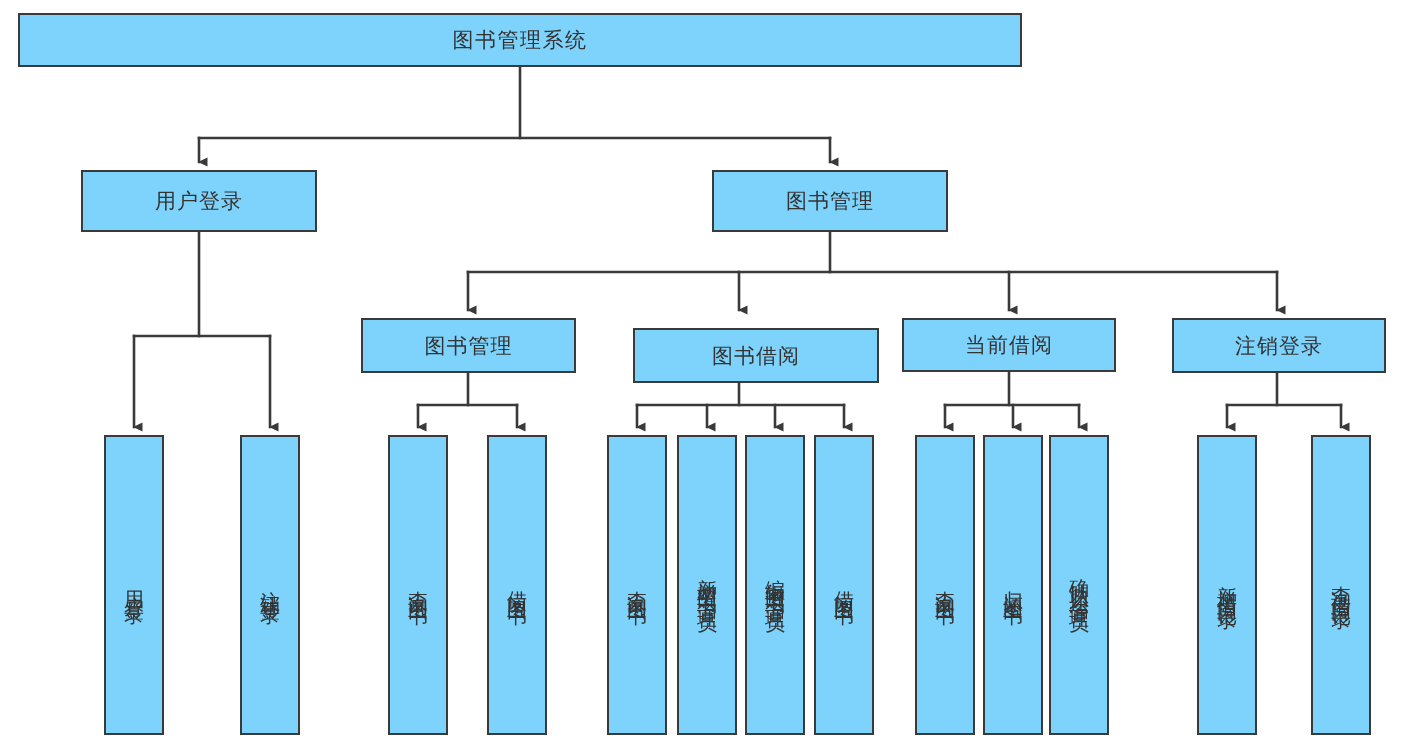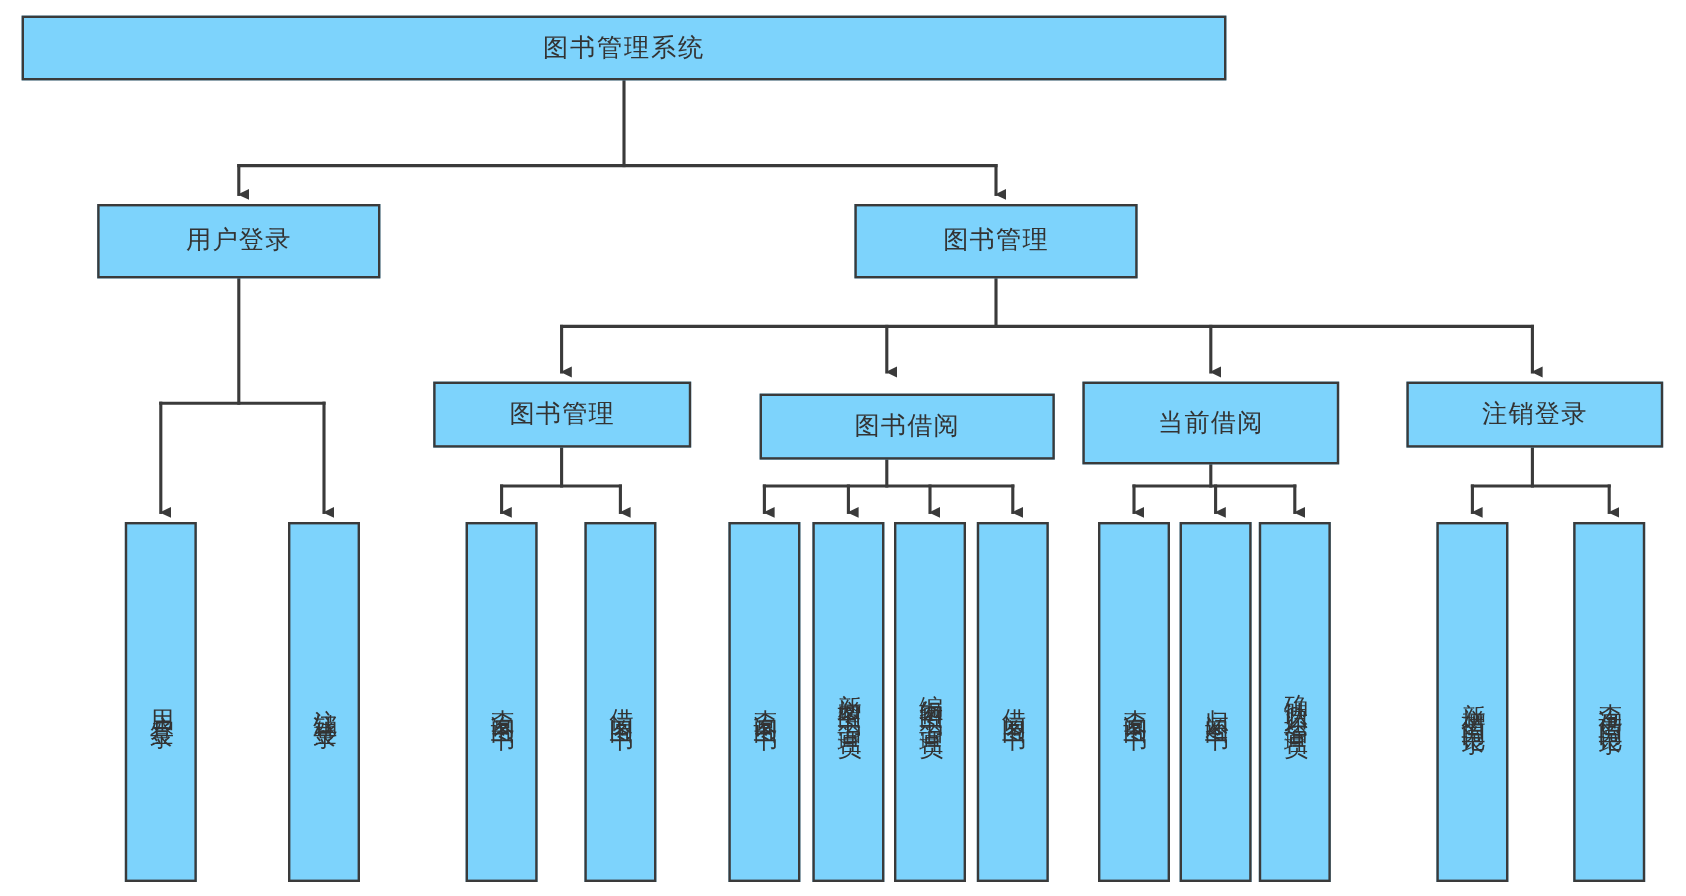--- a/index.html
+++ b/index.html
@@ -118,21 +118,21 @@
   <div class="node root" style="left:18px; top:13px; width:1004px; height:54px;">图书管理系统</div>
 
   <div class="node h" style="left:81px; top:170px; width:236px; height:62px;">用户登录</div>
 
   <div class="node h" style="left:712px; top:170px; width:236px; height:62px;">图书管理</div>
 
   <div class="node h" style="left:361px; top:318px; width:215px; height:55px;">图书管理</div>
 
   <div class="node h" style="left:633px; top:328px; width:246px; height:55px;">图书借阅</div>
 
-  <div class="node h" style="left:902px; top:318px; width:214px; height:69px;">当前借阅</div>
+  <div class="node h" style="left:902px; top:318px; width:214px; height:54px;">当前借阅</div>
 
   <div class="node h" style="left:1172px; top:318px; width:214px; height:55px;">注销登录</div>
 
   <div class="node v" style="left:104px; top:435px; width:60px; height:300px;">用户登录</div>
 
   <div class="node v" style="left:240px; top:435px; width:60px; height:300px;">注销登录</div>
 
   <div class="node v" style="left:388px; top:435px; width:60px; height:300px;">查询图书</div>
 
   <div class="node v" style="left:487px; top:435px; width:60px; height:300px;">借阅图书</div>

